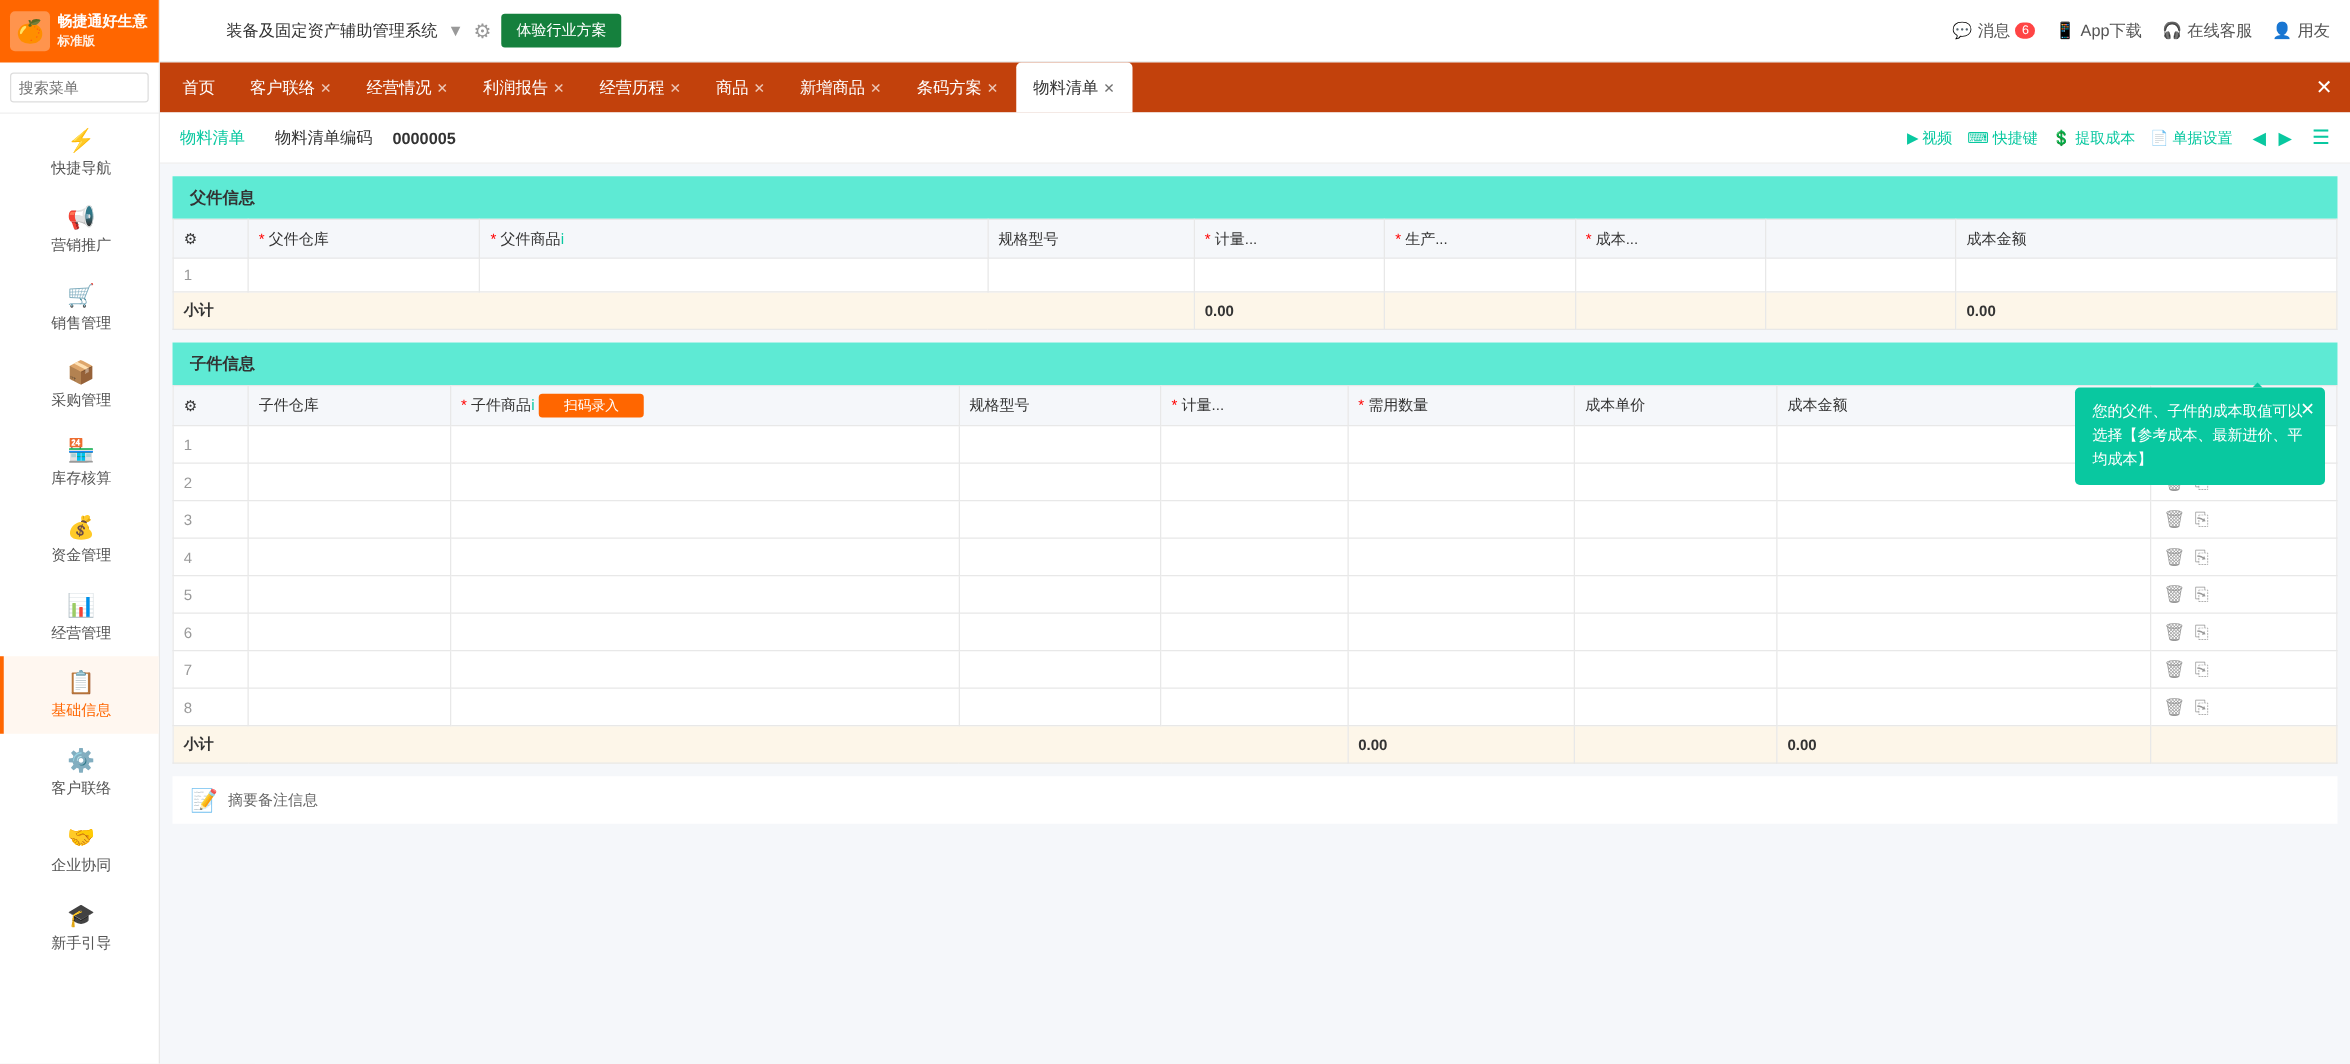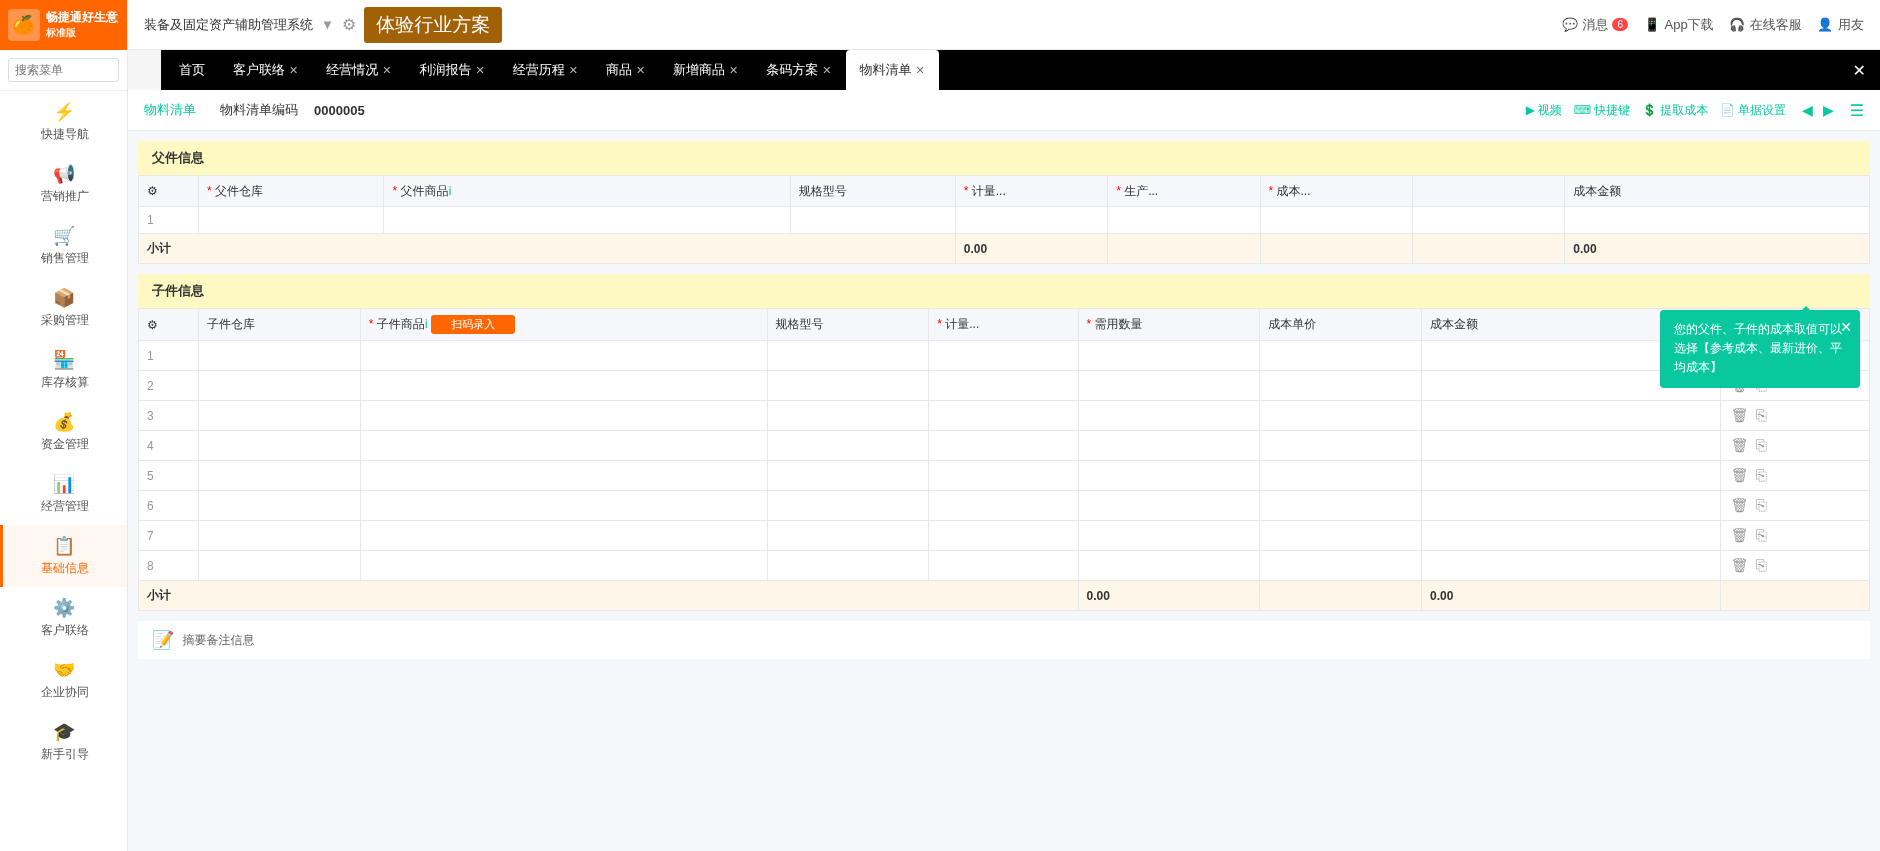--- a/index.html
+++ b/index.html
@@ -70,53 +70,52 @@
     .topbar {
       background: #fff;
       height: 50px;
       display: flex;
       align-items: center;
       padding: 0 16px;
       border-bottom: 1px solid #e8e8e8;
       justify-content: space-between;
       flex-shrink: 0;
     }
-    .topbar-left { display: flex; align-items: center; gap: 8px; }
+    .topbar-left { display: flex; align-items: center; gap: 8px; margin-left: 37px; }
     .topbar-system { font-size: 13px; color: #333; }
     .topbar-btn {
-      background: #a16207;
+      background: #15803d;
       color: #fff;
       border: none;
       border-radius: 3px;
       padding: 5px 12px;
       cursor: pointer;
-      font-size: 19px;
+      font-size: 12px;
       text-align: center;
     }
     .topbar-right { display: flex; align-items: center; gap: 16px; color: #555; font-size: 13px; }
     .topbar-right-item { display: flex; align-items: center; gap: 4px; cursor: pointer; }
     .badge {
       background: #ff4444;
       color: #fff;
       border-radius: 8px;
       font-size: 10px;
       padding: 1px 4px;
       min-width: 16px;
       text-align: center;
     }
 
     
     .navtabs {
-      background: #000000;
+      background: #c2410c;
       display: flex;
       align-items: center;
       flex-shrink: 0;
       height: 40px;
       padding: 0 4px;
-      margin-left: 33px;
     }
     .navtab {
       color: #fff;
       padding: 0 14px;
       height: 40px;
       display: flex;
       align-items: center;
       cursor: pointer;
       font-size: 13px;
       gap: 4px;
@@ -167,21 +166,21 @@
     
     .section {
       background: #fff;
       margin: 10px 10px 0 10px;
     }
     .section-title {
       padding: 8px 14px;
       font-size: 13px;
       font-weight: bold;
       color: #333;
-      background: #fef9c3;
+      background: #5eead4;
     }
 
     
     .data-table {
       width: 100%;
       border-collapse: collapse;
       font-size: 12px;
     }
     .data-table th, .data-table td {
       border: 1px solid #e8e8e8;

